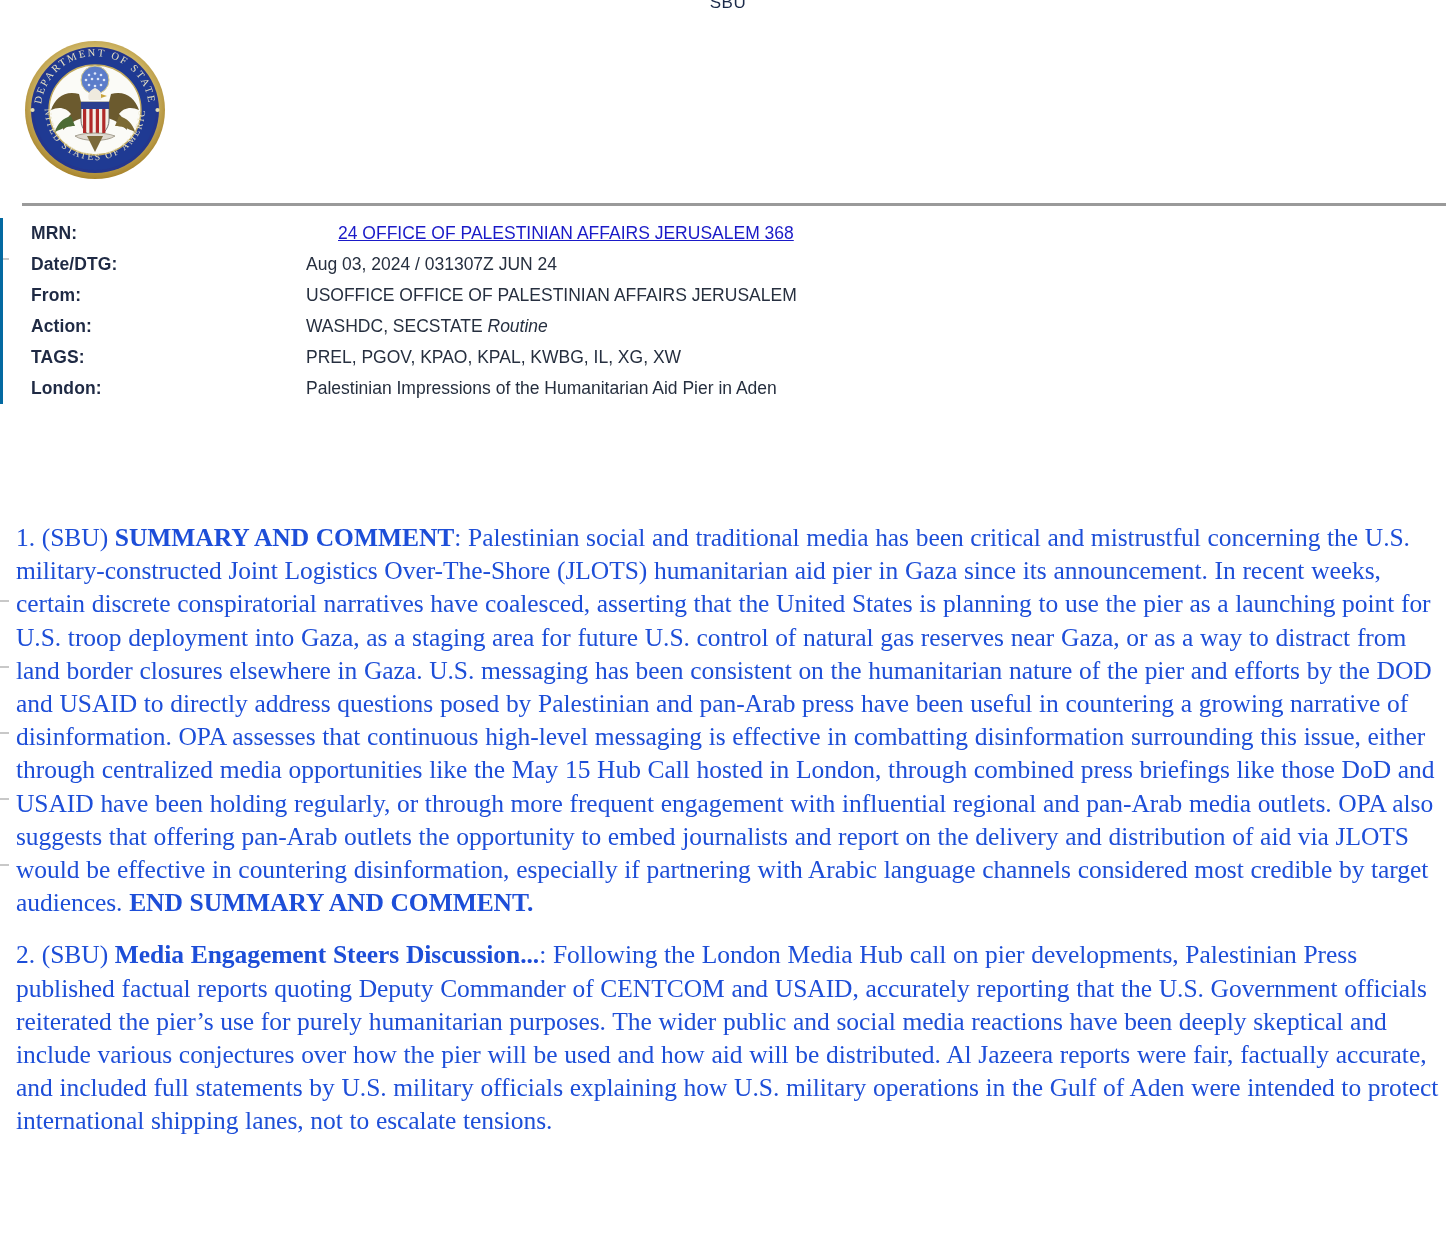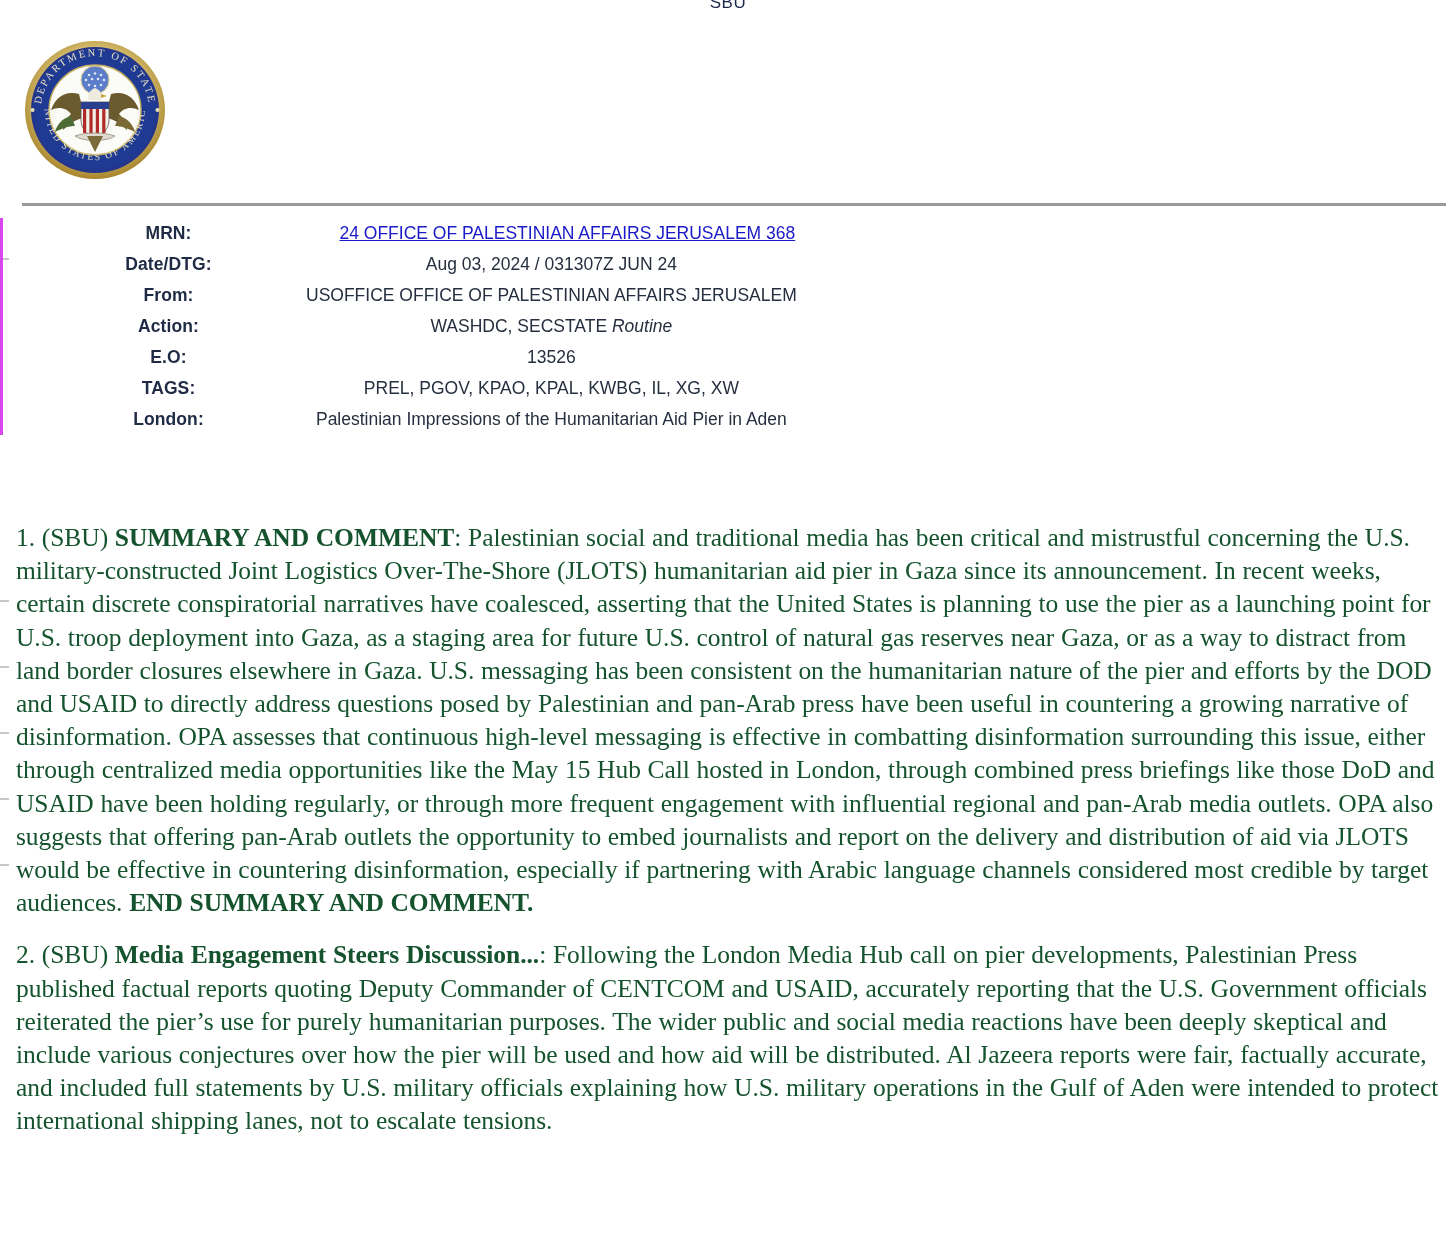--- a/index.html
+++ b/index.html
@@ -48,23 +48,22 @@
     height: 3px;
     background: #9a9a9a;
   }
 
   
   .meta-block {
     position: absolute;
     top: 218px;
     left: 0px;
     width: 1000px;
-    border-left: 3px solid #d946ef;
+    border-left: 3px solid #0369a1;
     padding-left: 0px;
-    text-align: center;
   }
   .meta-table {
     border-collapse: collapse;
     margin-left: 28px;
   }
   .meta-table td {
     padding: 0;
     vertical-align: top;
     height: 31px;
     line-height: 31px;
@@ -98,21 +97,21 @@
     background: #c8c8c8;
   }
 
   
   .body-area {
     position: absolute;
     top: 521px;
     left: 16px;
     width: 1428px;
     font-family: "Liberation Serif", serif;
-    color: #14532d;
+    color: #1d4ed8;
   }
   .para {
     font-size: 25.5px;
     line-height: 33.2px;
     text-align: left;
     margin: 0 0 19px 0;
     letter-spacing: -0.05px;
     word-spacing: 0.4px;
   }
   .para b { font-weight: bold; }
@@ -212,24 +211,20 @@
       </tr>
       <tr>
         <td class="meta-label">From:</td>
         <td class="meta-value">USOFFICE OFFICE OF PALESTINIAN AFFAIRS JERUSALEM</td>
       </tr>
       <tr>
         <td class="meta-label">Action:</td>
         <td class="meta-value"><span>WASHDC, SECSTATE </span><span class="meta-italic">Routine</span></td>
       </tr>
       <tr>
-        <td class="meta-label">E.O:</td>
-        <td class="meta-value">13526</td>
-      </tr>
-      <tr>
         <td class="meta-label">TAGS:</td>
         <td class="meta-value">PREL, PGOV, KPAO, KPAL, KWBG, IL, XG, XW</td>
       </tr>
       <tr>
         <td class="meta-label">London:</td>
         <td class="meta-value">Palestinian Impressions of the Humanitarian Aid Pier in Aden</td>
       </tr>
     </tbody>
   </table>
 </div>

